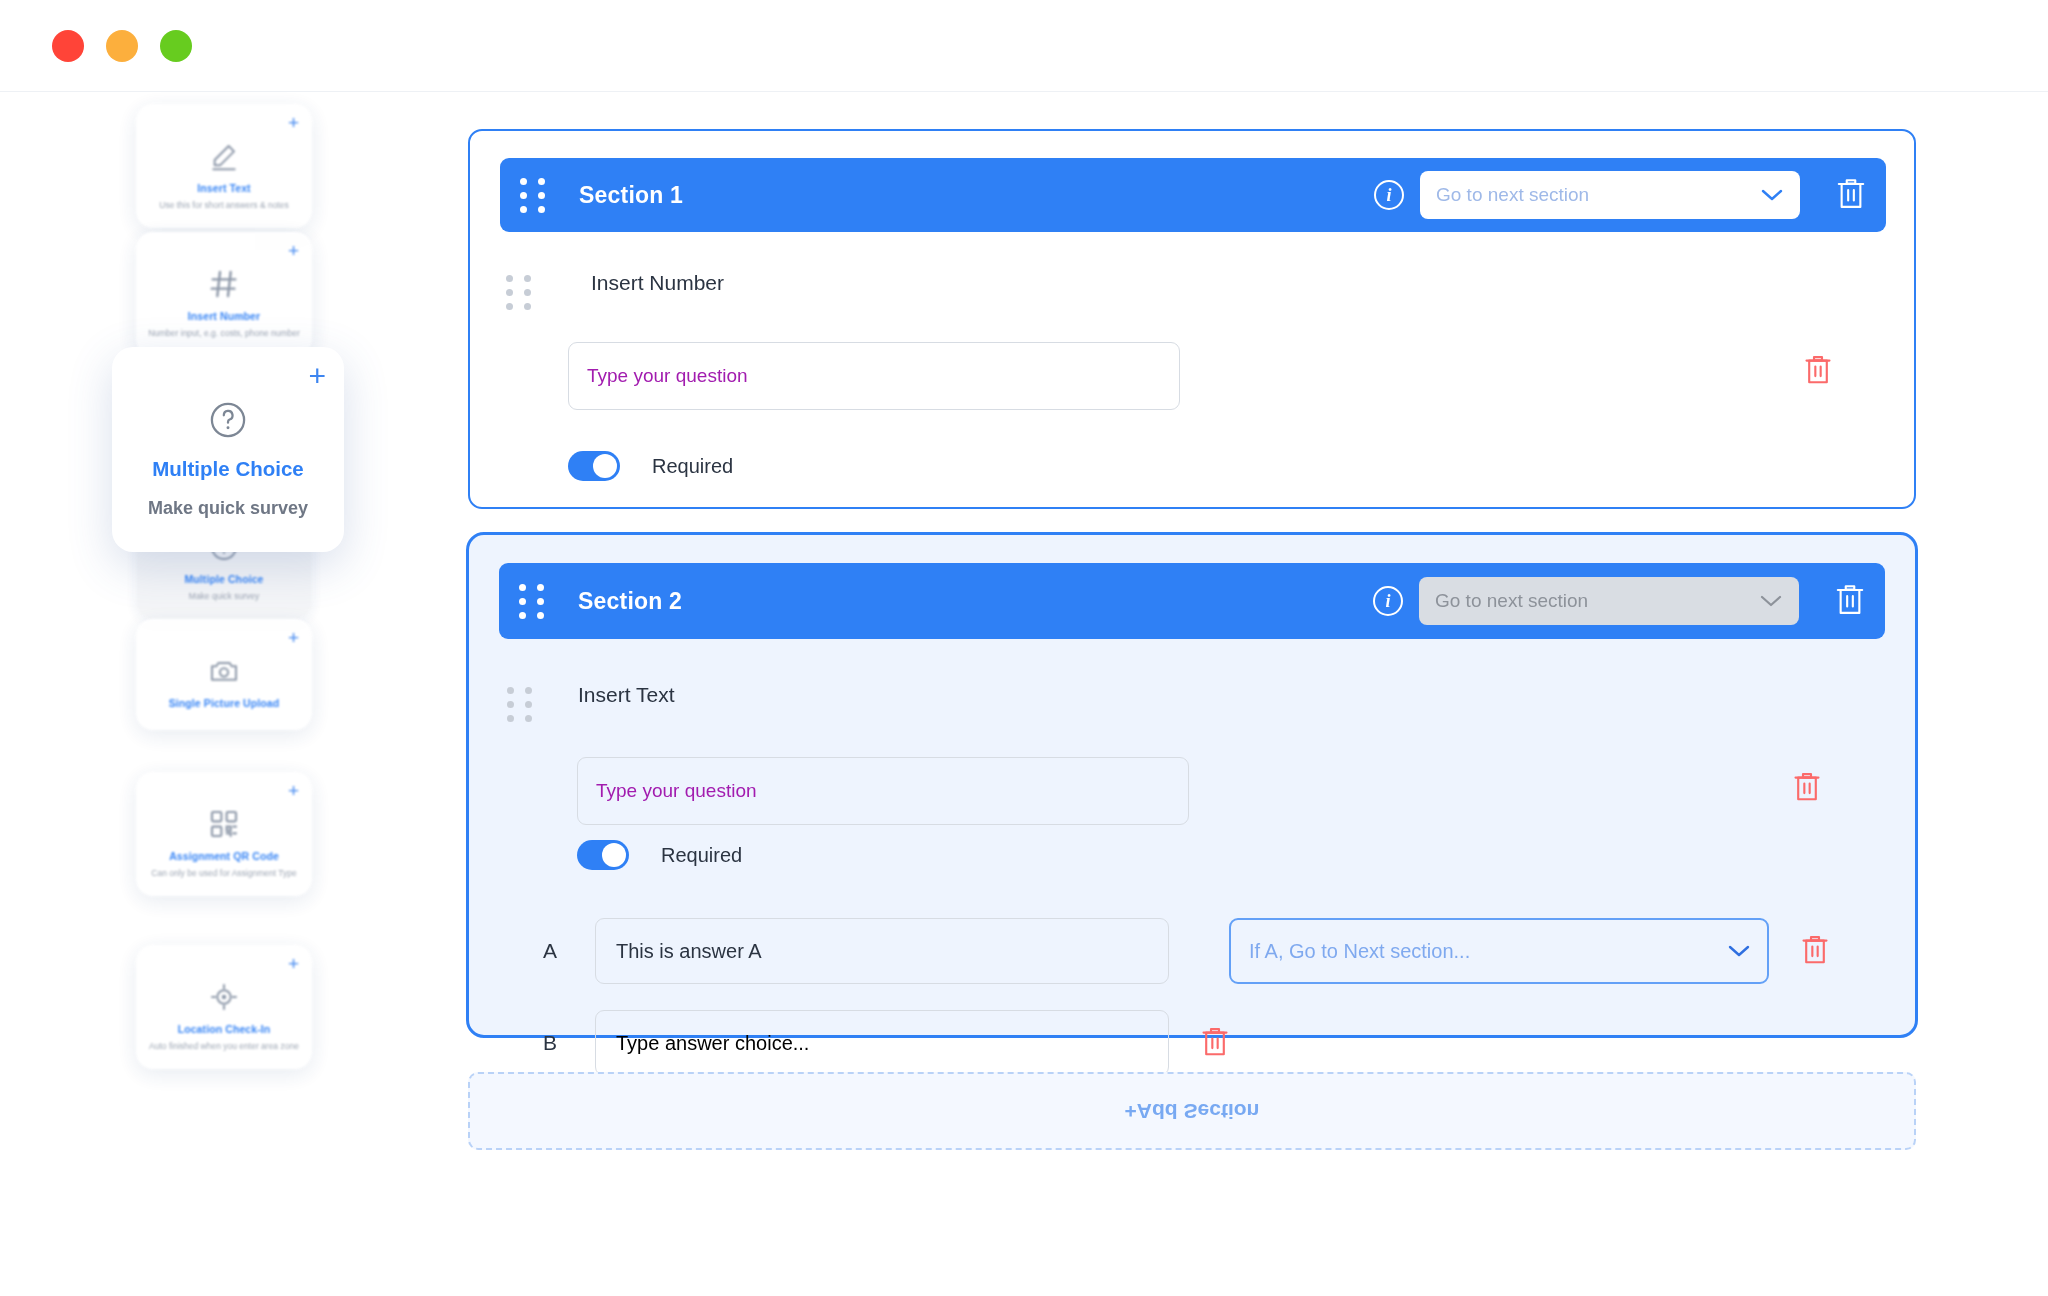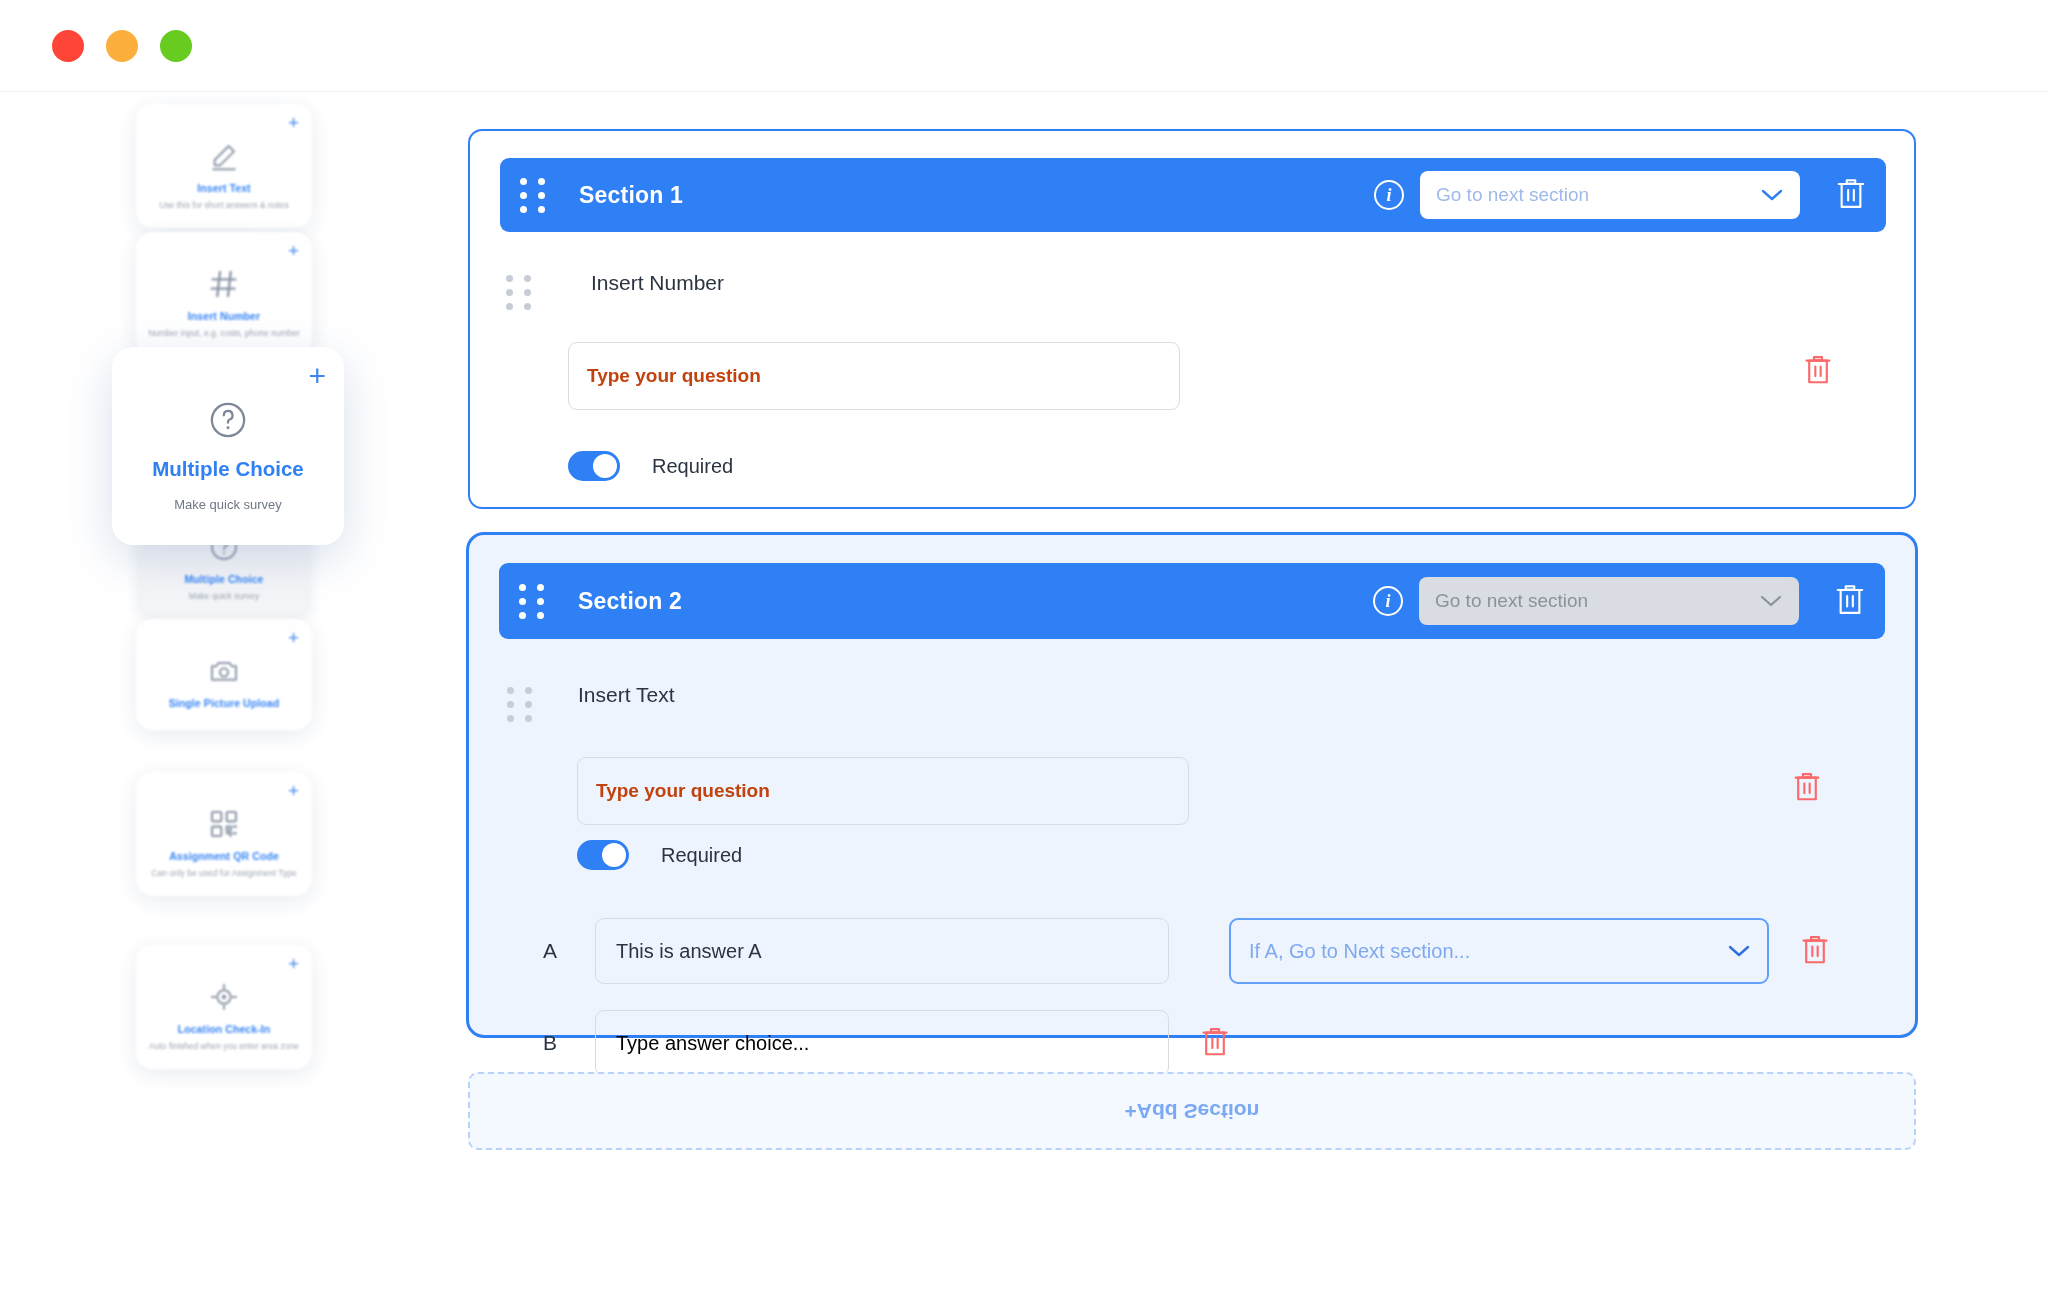--- a/index.html
+++ b/index.html
@@ -72,21 +72,21 @@
     width: 232px;
     filter: none; opacity: 1;
     padding: 18px 12px 30px;
     border-radius: 21px;
     box-shadow: 0 14px 46px rgba(60,95,160,0.20);
     z-index: 40;
   }
   .pcard.drag .plus { right: 18px; top: 14px; font-size: 30px; font-weight: 300; }
   .pcard.drag .pico { width: 42px; height: 42px; margin: 34px auto 16px; color: #7d8795; }
   .pcard.drag .ptitle { font-size: 20.5px; margin-bottom: 14px; letter-spacing: 0; }
-  .pcard.drag .pdesc { font-size: 13px; color: #6f7785; }
+  .pcard.drag .pdesc { font-size: 18px; color: #6f7785; font-weight: bold; }
 
   
   .canvas { position: absolute; top: 92px; left: 460px; width: 1588px; height: 1204px; }
 
   .section {
     position: absolute;
     background: #ffffff;
     border: 2px solid #2f80f5;
     border-radius: 14px;
   }
@@ -127,21 +127,21 @@
   .trash { cursor: pointer; }
   .trash svg { display: block; }
 
   
   .qrow { position: absolute; display: flex; align-items: flex-start; }
   .qlabel { font-size: 21px; color: #2b3442; }
   .qinput {
     border: 1px solid #d7dce3; border-radius: 9px;
     background: transparent;
     display: flex; align-items: center; padding: 0 18px;
-    color: #c2410c; font-size: 19px; font-weight: bold;
+    color: #a21caf; font-size: 19px;
   }
   .toggle {
     width: 52px; height: 30px; border-radius: 16px; background: #2f80f5;
     position: relative; flex: none;
   }
   .toggle i {
     position: absolute; right: 3px; top: 3px;
     width: 24px; height: 24px; border-radius: 50%; background: #ffffff; display: block;
   }
   .reqlabel { font-size: 20px; color: #2b3442; }

